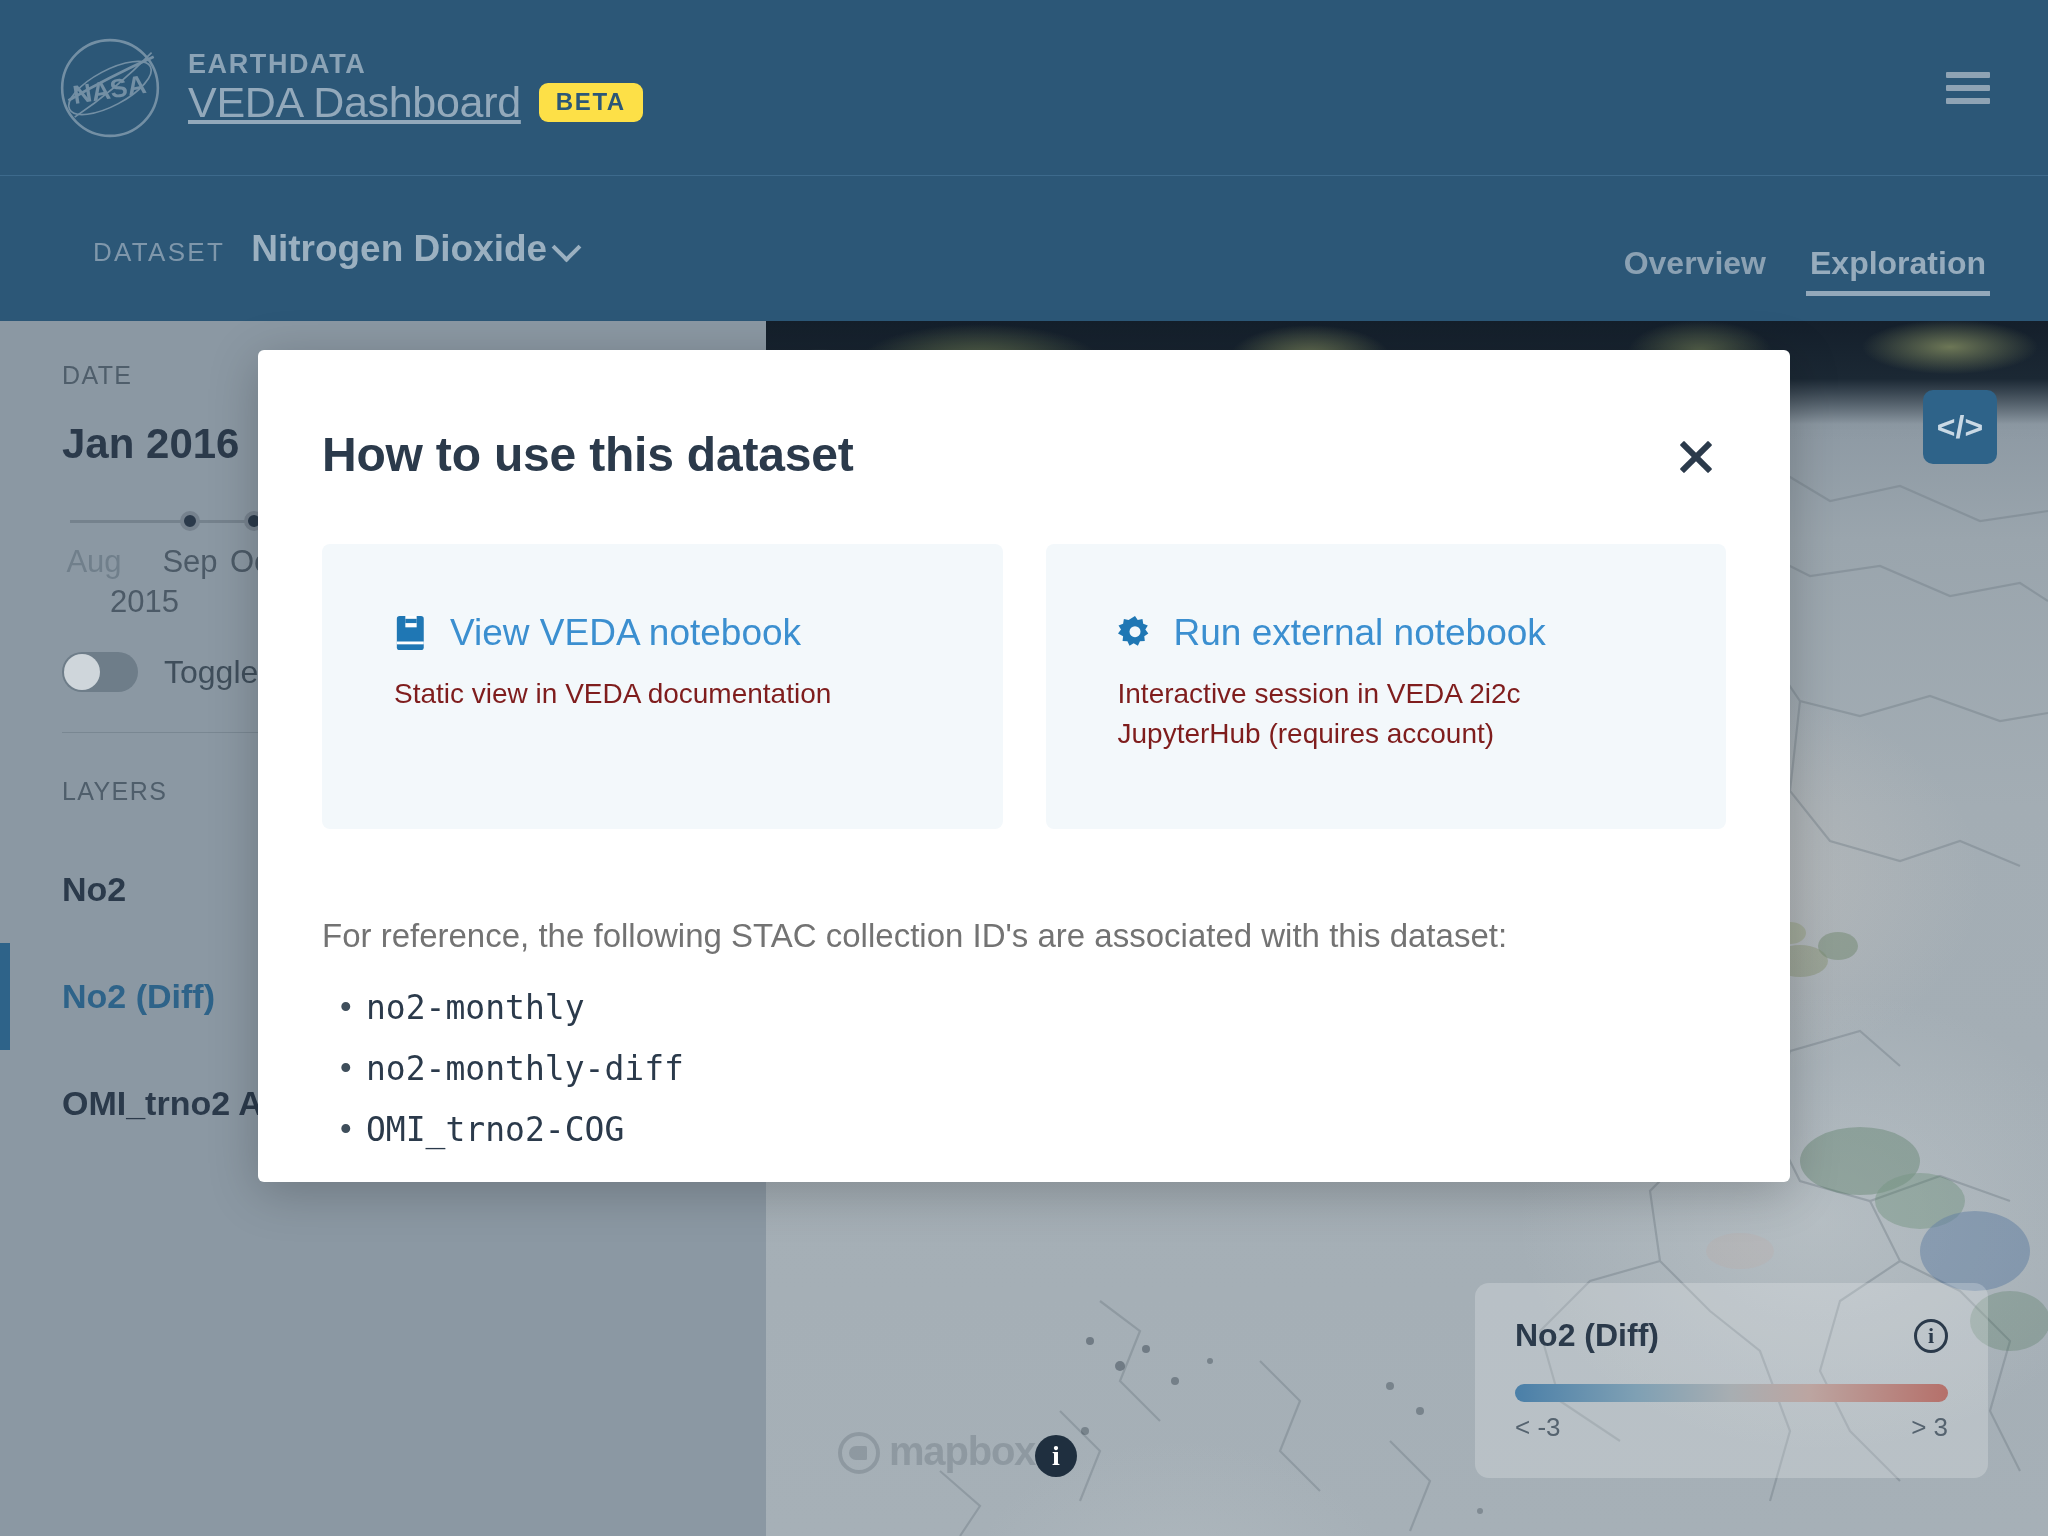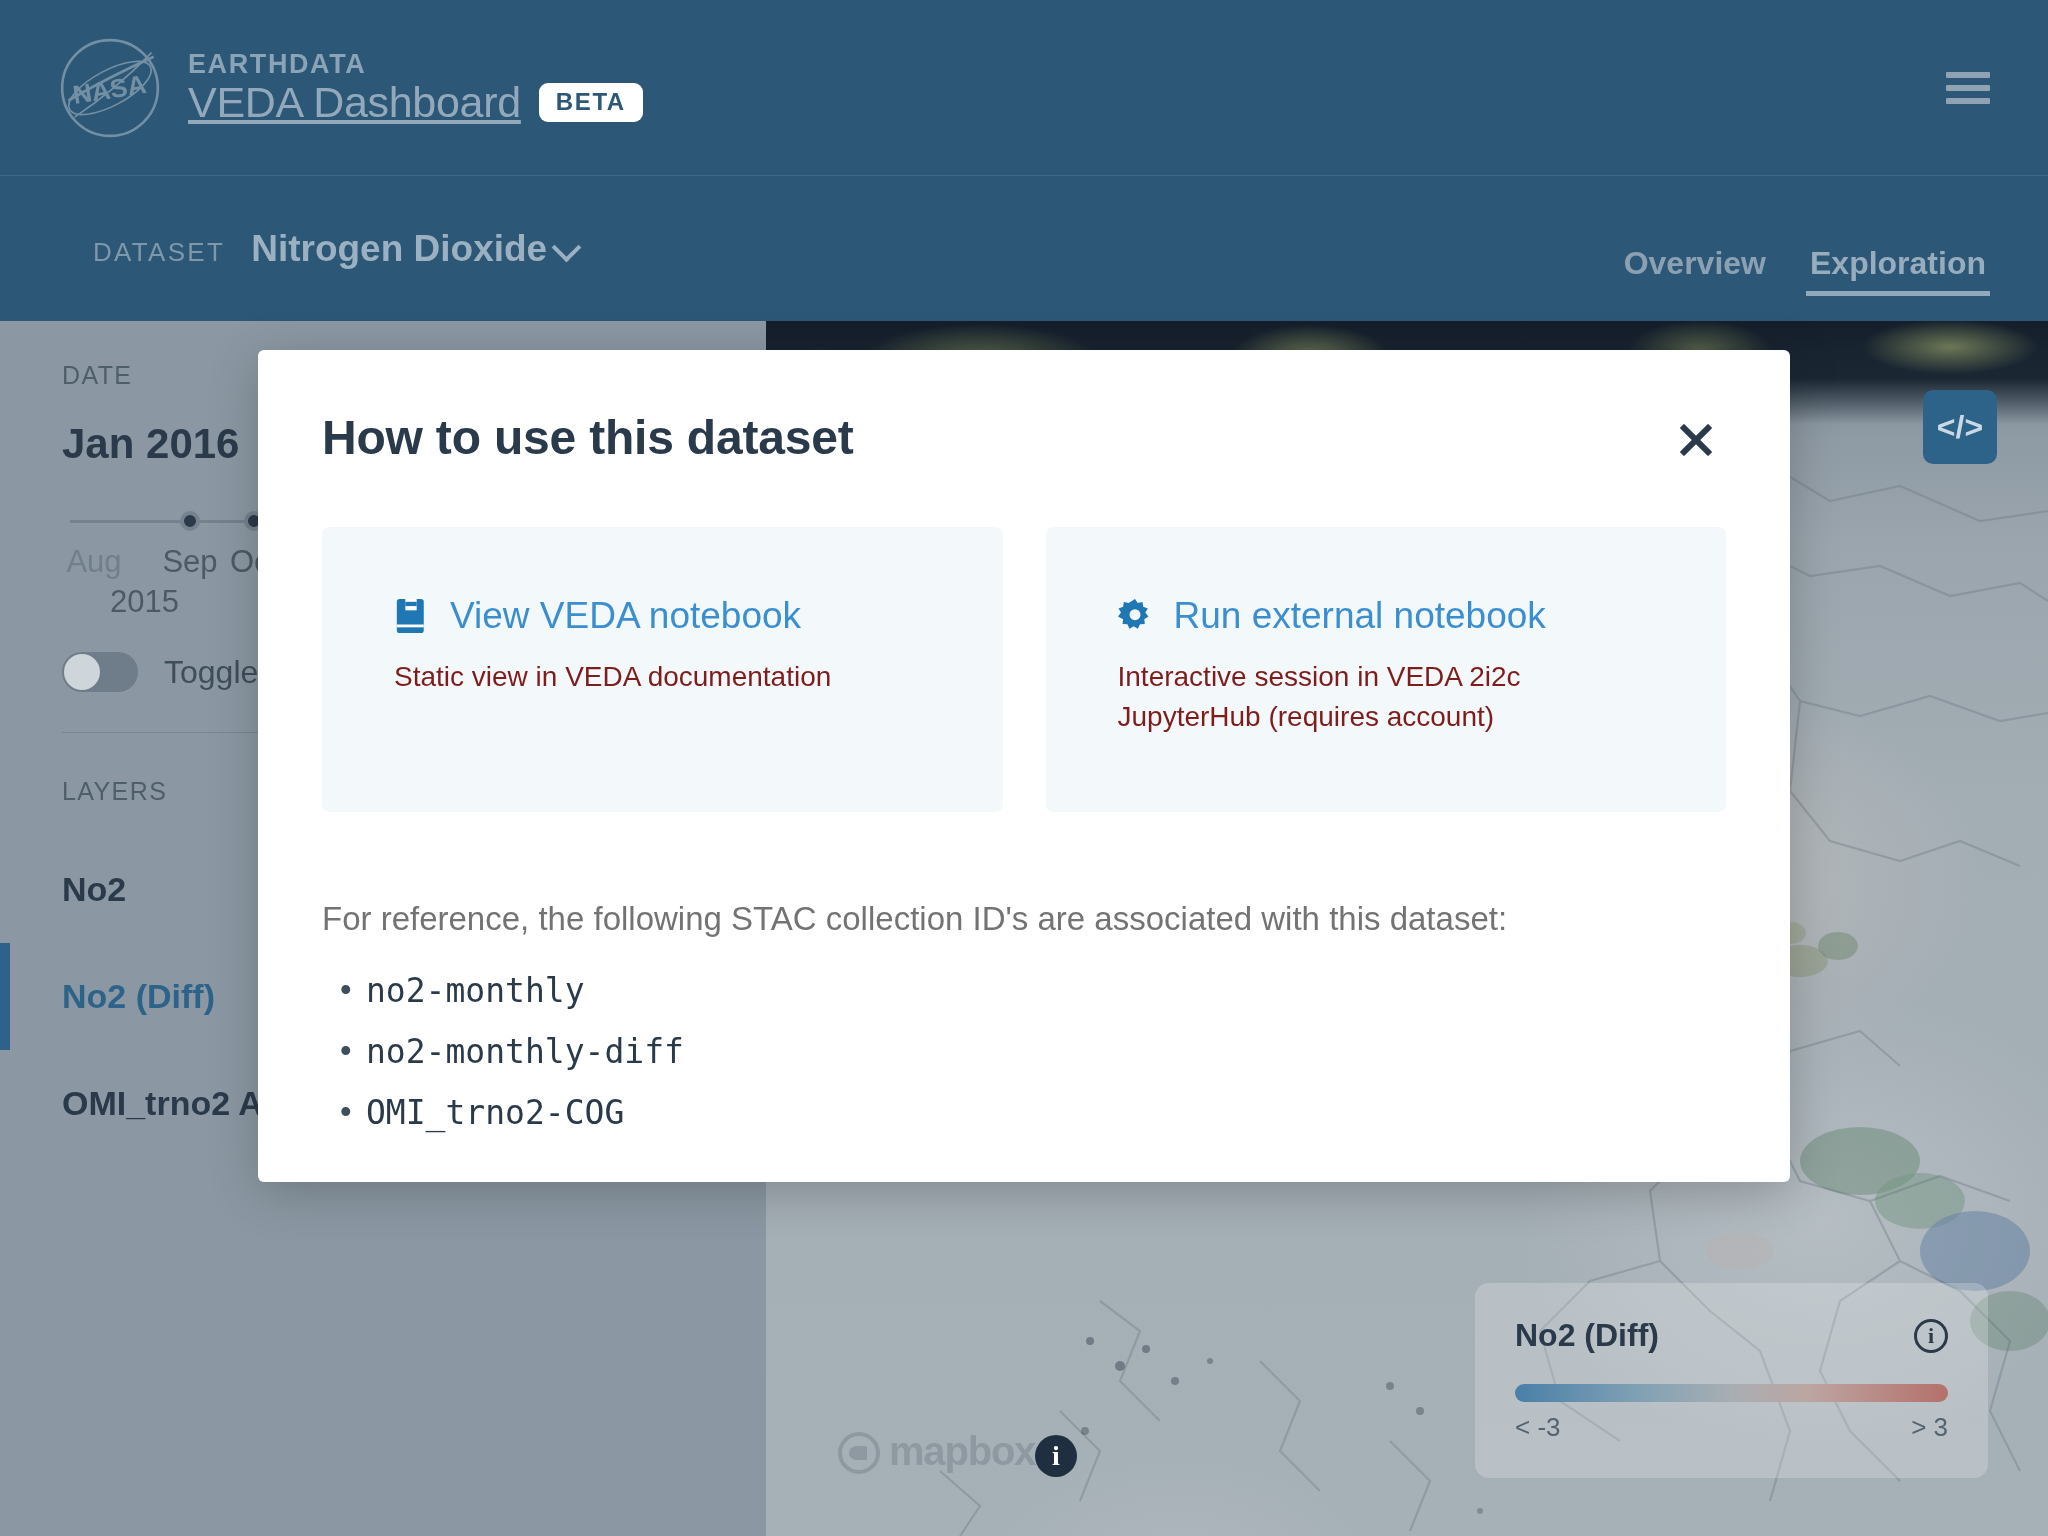--- a/index.html
+++ b/index.html
@@ -26,21 +26,21 @@
     font-size: 27px; font-weight: bold; letter-spacing: 1.6px;
     color: #8ba3b6; line-height: 1.05; font-stretch: condensed;
   }
   .brand-row { display: flex; align-items: center; gap: 18px; }
   .brand-title {
     font-size: 43px; color: #93a9bb; font-weight: 400; line-height: 1.08;
     letter-spacing: -0.3px;
     text-decoration: underline;
   }
   .beta-badge {
-    background: #ffffff; color: #2c5777; font-weight: bold;
+    background: #fde047; color: #2c5777; font-weight: bold;
     font-size: 24px; letter-spacing: 1.6px;
     padding: 7px 17px 8px; border-radius: 9px; line-height: 1;
   }
   .hamburger { width: 44px; height: 32px; display: flex; flex-direction: column; justify-content: space-between; cursor: pointer; }
   .hamburger span { display: block; height: 6px; background: #8fa3b4; border-radius: 1px; }
 
   
   .datasetbar {
     position: absolute; top: 176px; left: 0; width: 2048px; height: 145px;
     background: #2c5777;
@@ -187,21 +187,21 @@
     width: 10px; background: #2e6389;
   }
 
   
   .modal-scrim { position: absolute; inset: 0; background: rgba(255,255,255,0); }
   .modal {
     position: absolute; left: 258px; top: 350px;
     width: 1532px; height: 832px;
     background: #fff; border-radius: 6px;
     box-shadow: 0 10px 50px rgba(0,0,0,.22);
-    padding: 60px 64px 0 64px;
+    padding: 77px 64px 0 64px;
   }
   .modal-head { display: flex; align-items: flex-start; justify-content: space-between; }
   .modal-title {
     font-size: 48px; font-weight: bold; color: #2b3a4b;
     font-stretch: condensed; letter-spacing: -0.2px;
   }
   .modal-close {
     width: 48px; height: 48px; cursor: pointer; position: relative; margin-top: 6px; margin-right: 6px;
   }
   .modal-close::before, .modal-close::after {

